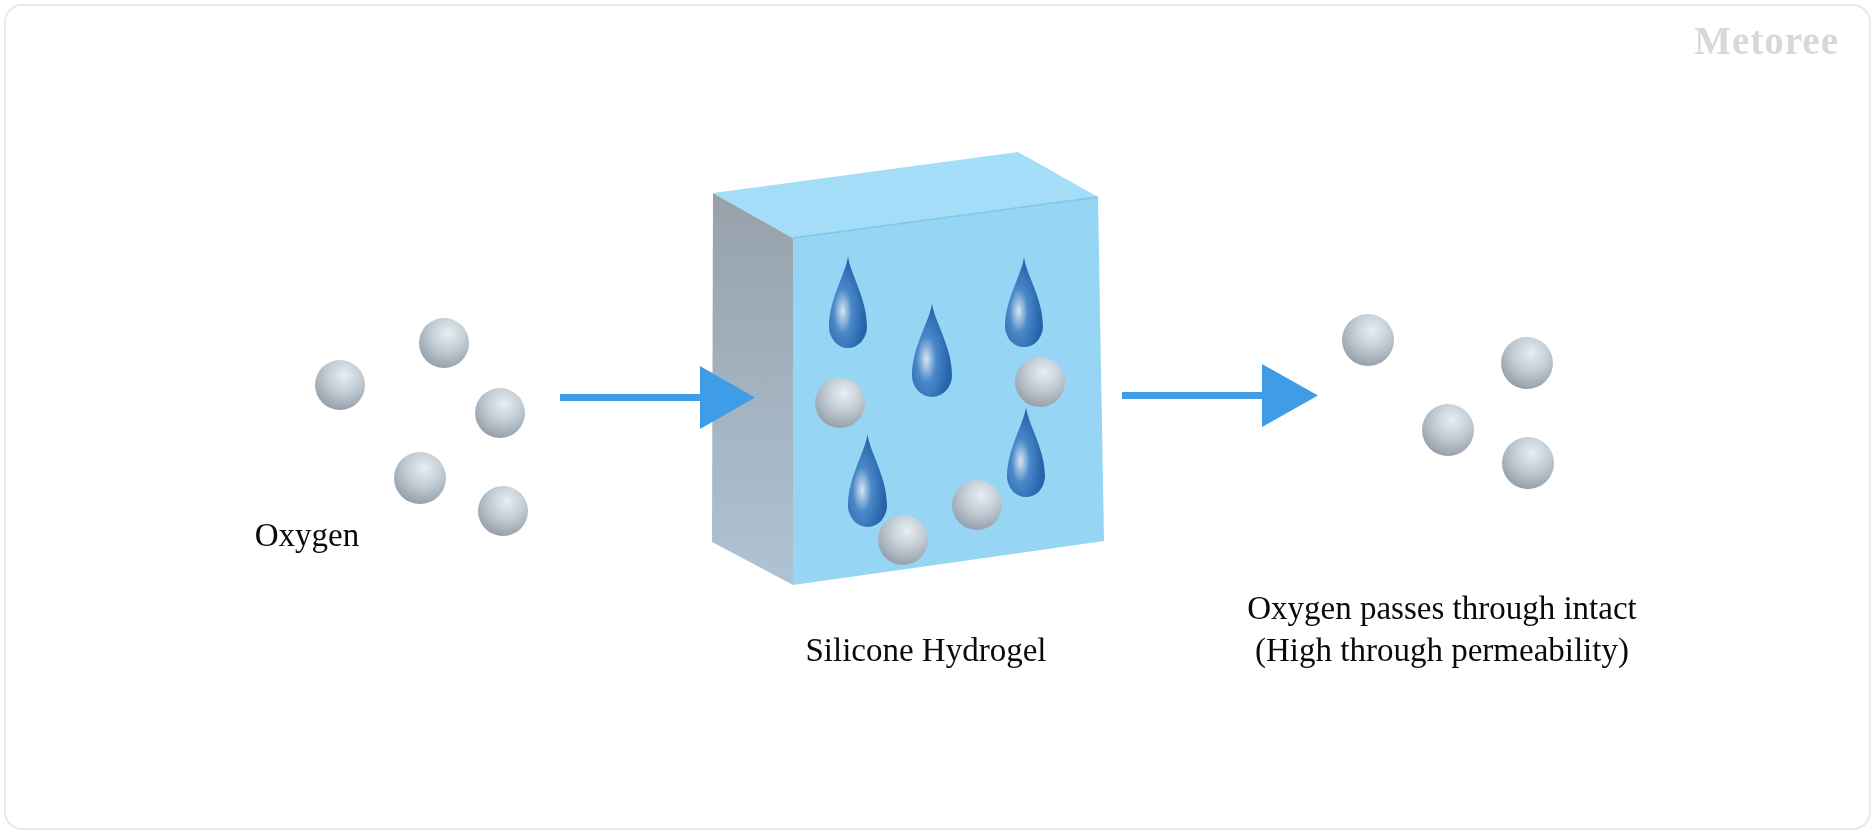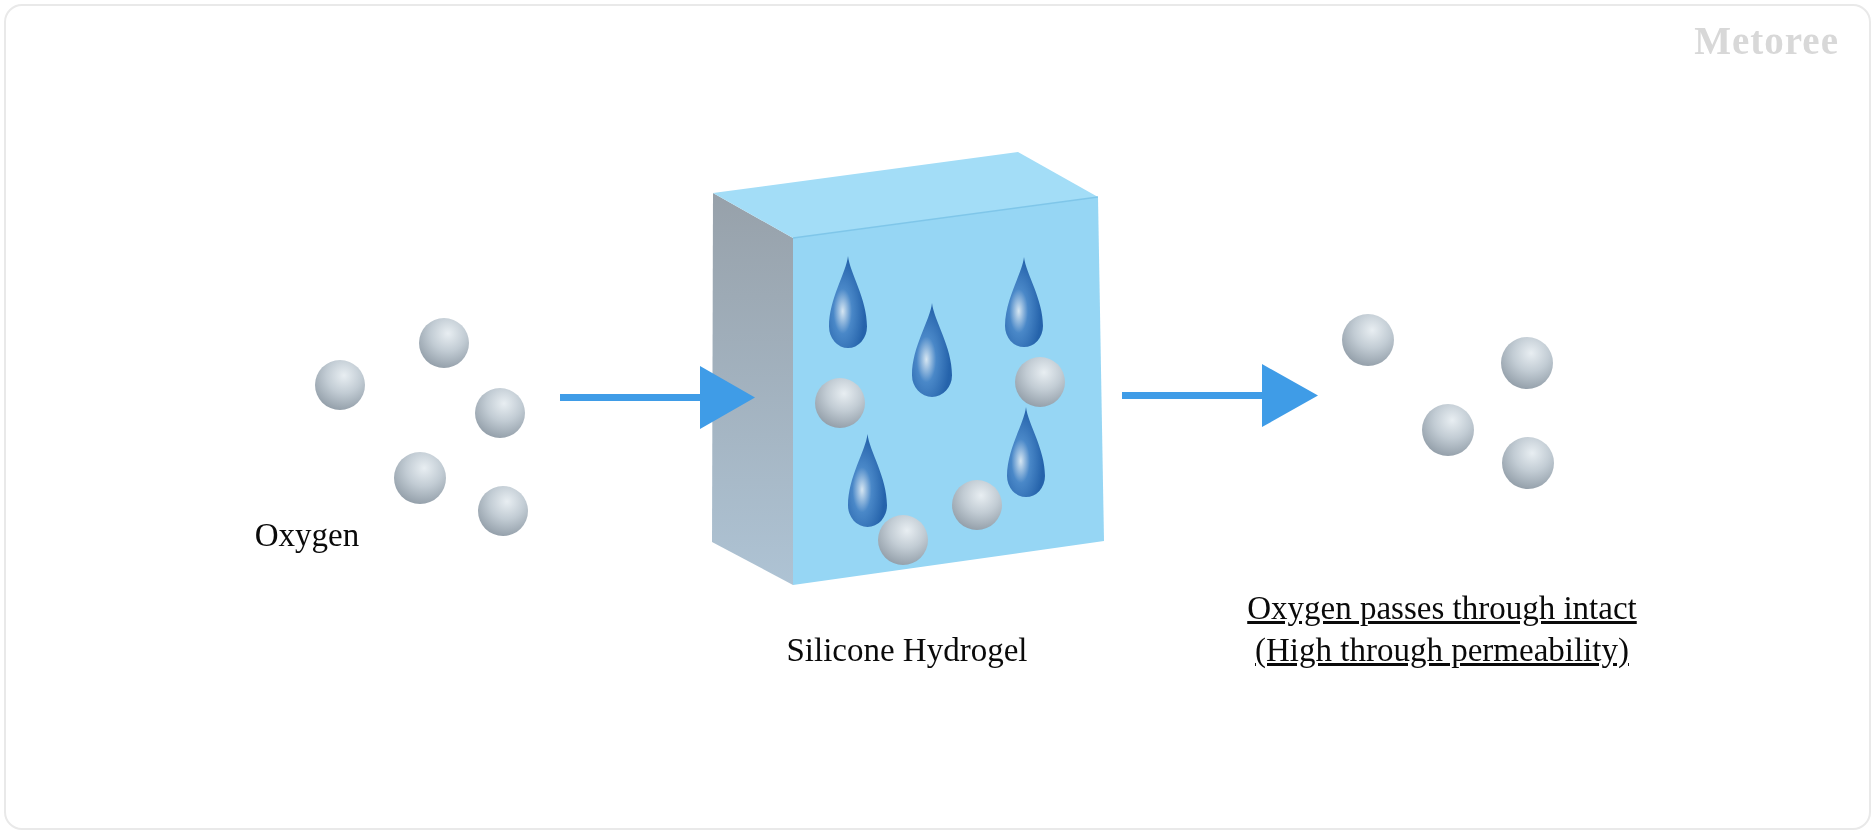--- a/index.html
+++ b/index.html
@@ -83,21 +83,21 @@
     <g>
       <circle cx="1368" cy="340" r="26" fill="url(#sphereGrad)"></circle>
       <circle cx="1527" cy="363" r="26" fill="url(#sphereGrad)"></circle>
       <circle cx="1448" cy="430" r="26" fill="url(#sphereGrad)"></circle>
       <circle cx="1528" cy="463" r="26" fill="url(#sphereGrad)"></circle>
     </g>
   </svg>
 
   <div class="label" style="left:187px;top:477px;width:240px;margin-top:37px;">Oxygen</div>
 
-  <div class="label" style="left:757px;top:629px;width:300px;">Silicone Hydrogel</div>
+  <div class="label" style="left:776px;top:629px;width:300px;">Silicone Hydrogel</div>
 
-  <div class="label" style="left:1192px;top:587px;width:500px;text-decoration:underline;">
+  <div class="label" style="left:1192px;top:587px;width:500px;">
     <div>Oxygen passes through intact</div>
     <div>(High through permeability)</div>
   </div>
 
   <div class="watermark">Metoree</div>
 </div>
 
 </body></html>

